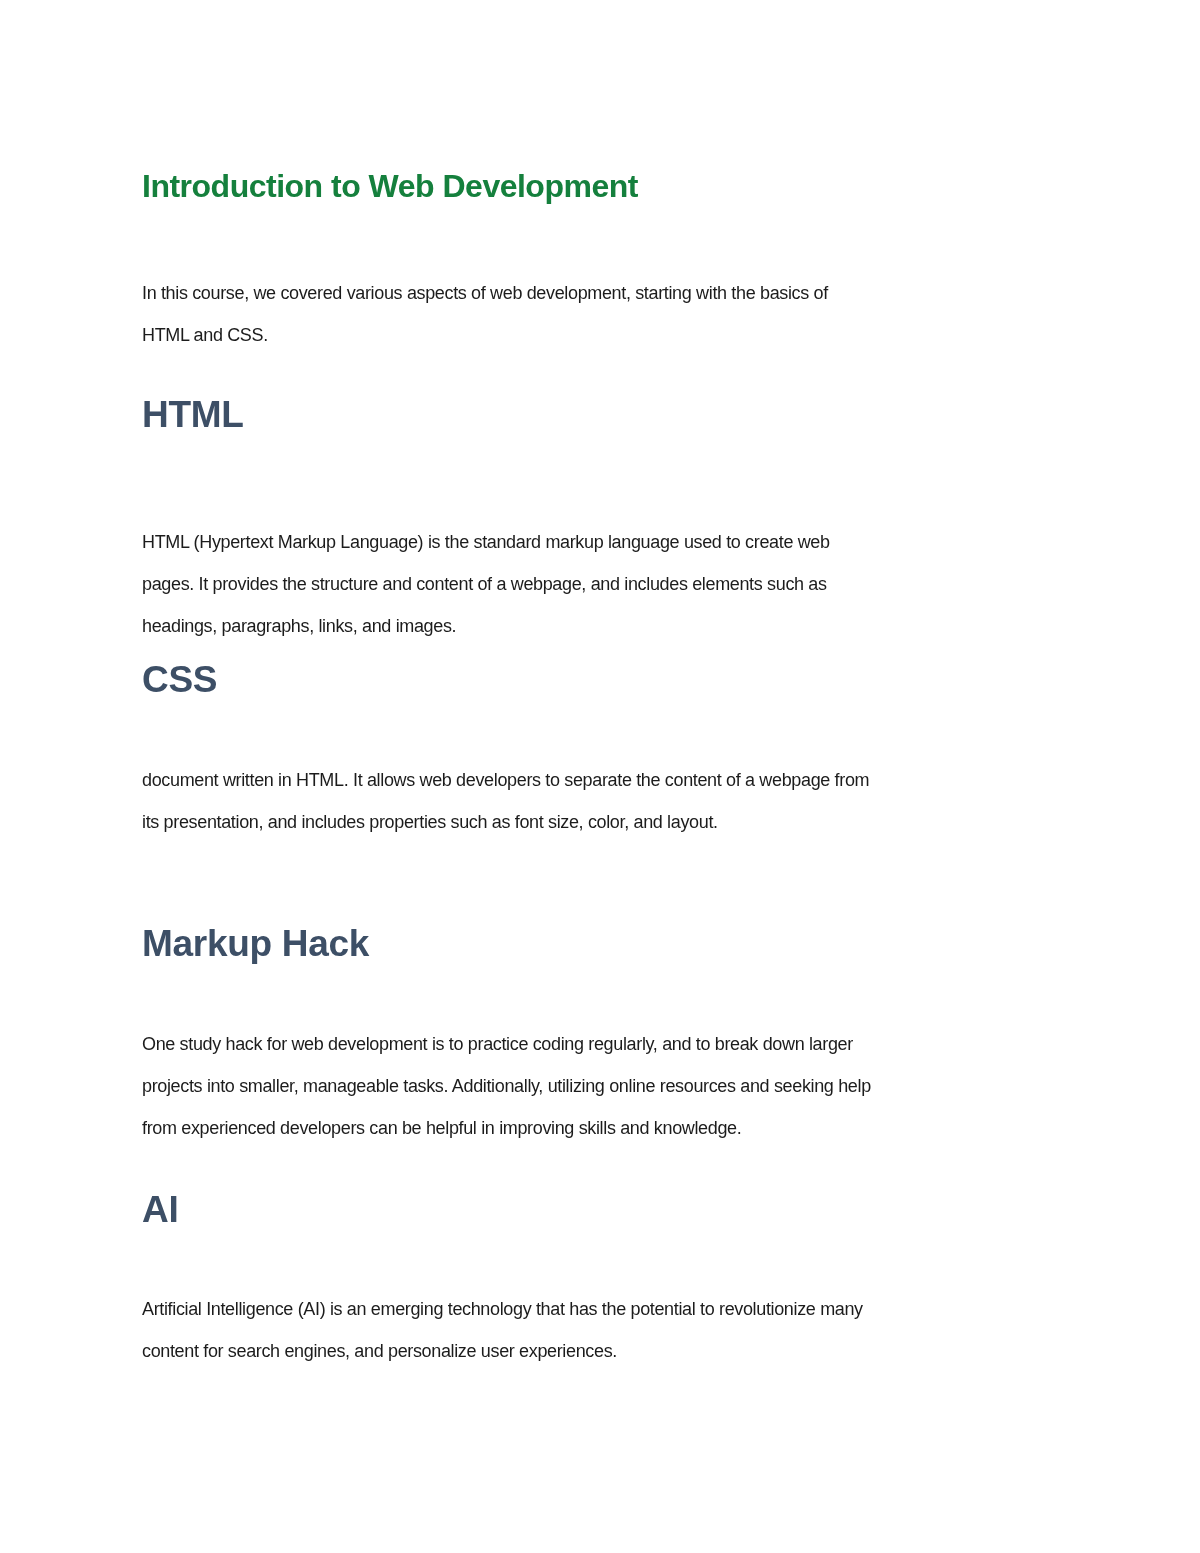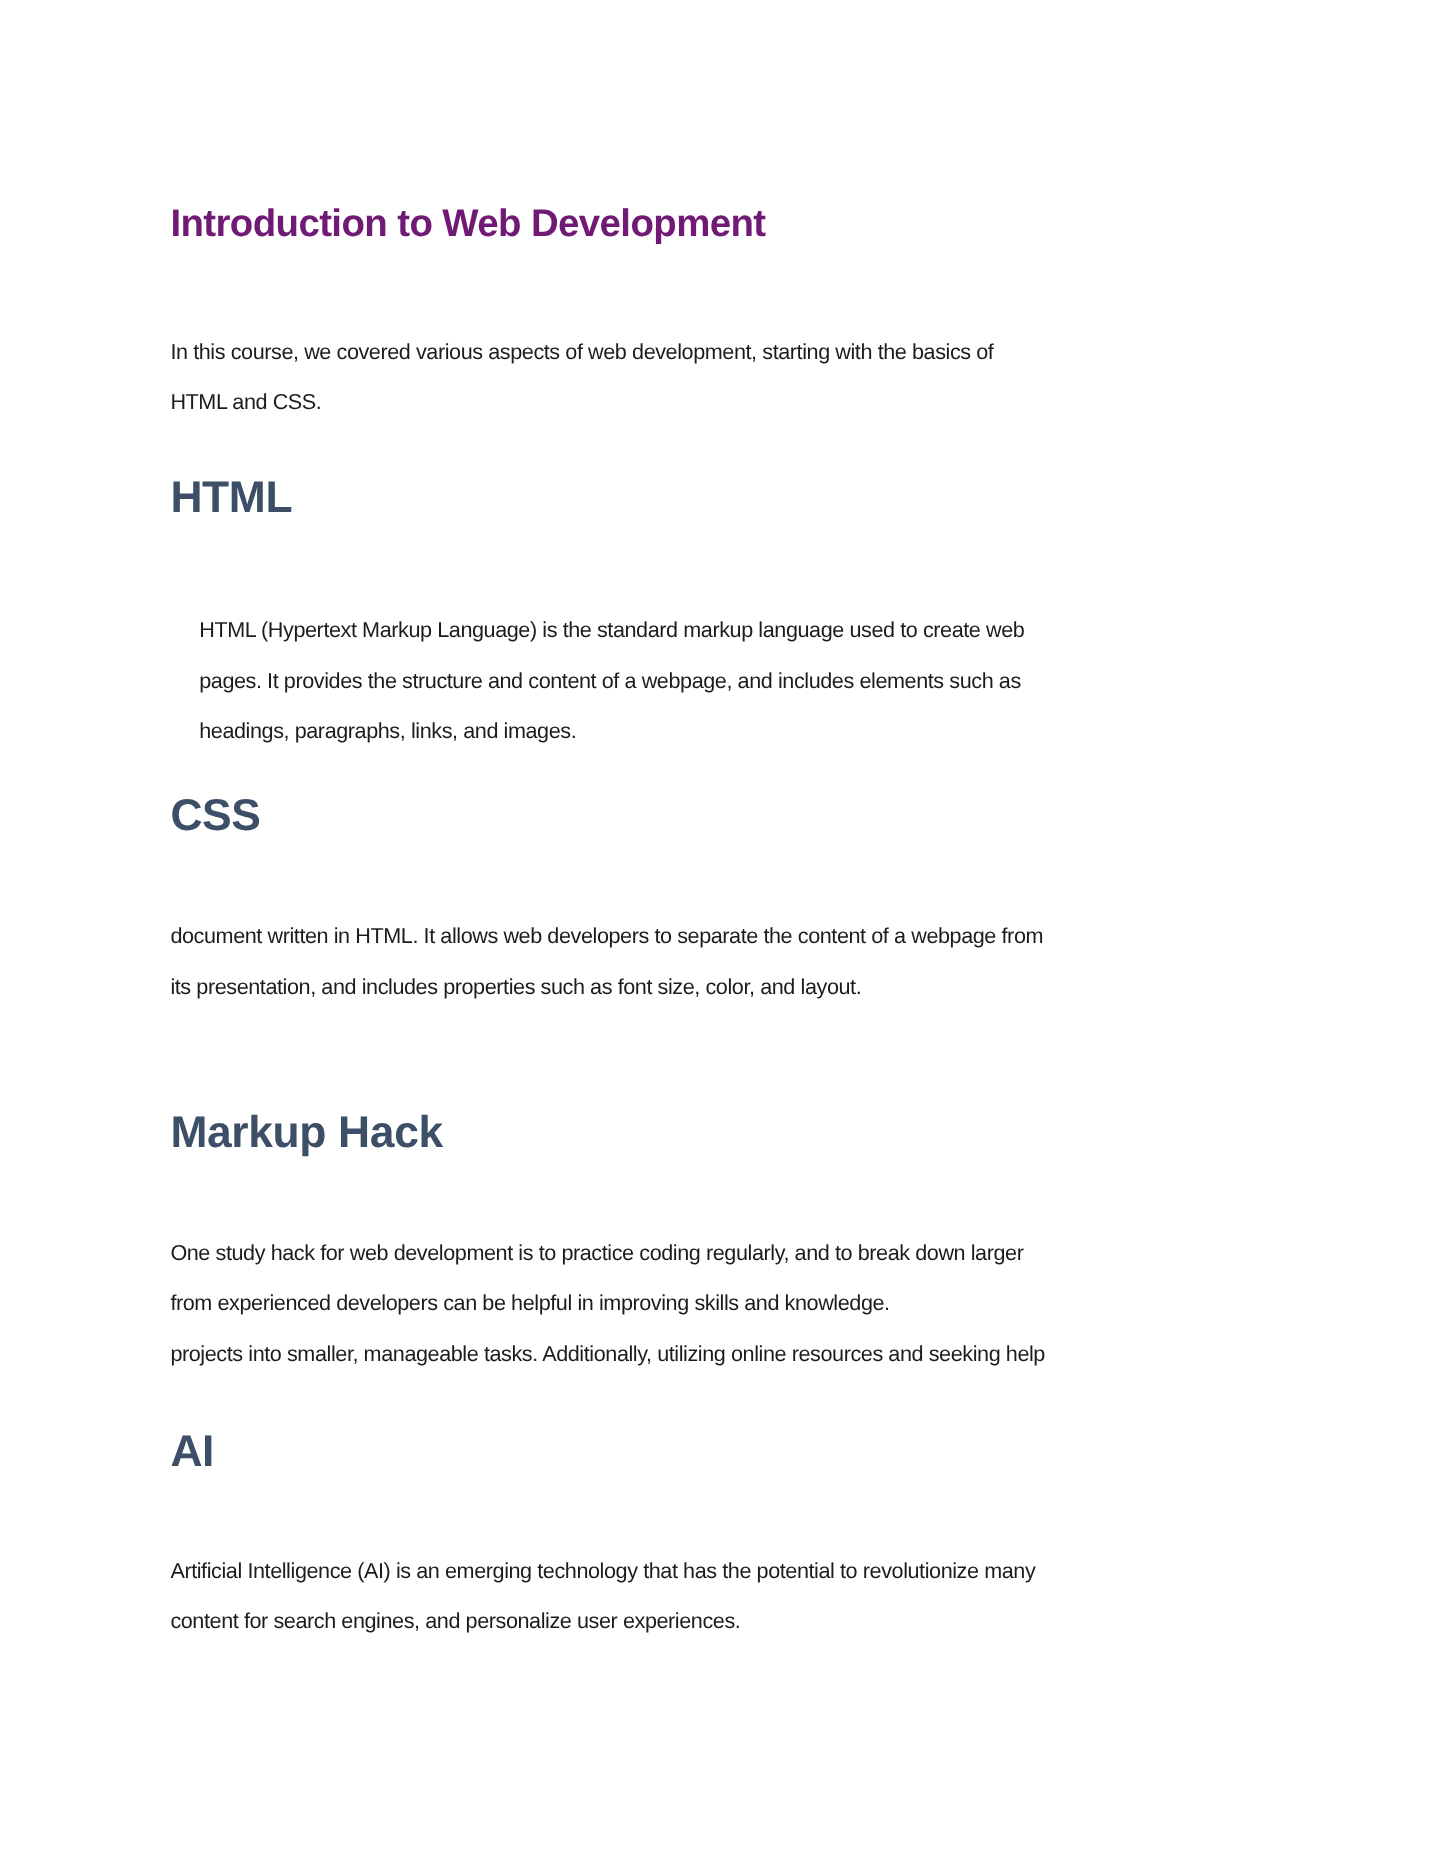--- a/index.html
+++ b/index.html
@@ -1,21 +1,21 @@
 <!DOCTYPE html>
 <html><head>
   <meta charset="utf-8">
   <style>
     html, body { margin: 0; padding: 0; background: #ffffff; }
     body { width: 1200px; height: 1553px; position: relative; overflow: hidden; }
     .page { position: absolute; left: 142px; top: 0; width: 920px; }
     .title {
       position: absolute; left: 0; top: 168px;
       font-family: "Liberation Sans", sans-serif; font-weight: bold;
-      font-size: 32px; color: #701a75; margin: 0; letter-spacing: -0.5px; white-space: nowrap;
+      font-size: 32px; color: #15803d; margin: 0; letter-spacing: -0.5px; white-space: nowrap;
     }
     .heading {
       position: absolute; left: 0;
       font-family: "Liberation Sans", sans-serif; font-weight: bold;
       font-size: 37px; color: #3d4f66; margin: 0; letter-spacing: -0.3px; white-space: nowrap;
     }
     .para {
       position: absolute; left: 0; width: 920px;
       font-family: "Liberation Sans", sans-serif; font-size: 18px;
       line-height: 42px; color: #1c1c1c; margin: 0; letter-spacing: -0.35px;
@@ -28,37 +28,37 @@
 <div class="page">
 
   <h1 class="title">Introduction to Web Development</h1>
 
   <p class="para" style="top:272px;">
     <span class="line">In this course, we covered various aspects of web development, starting with the basics of</span>
     <span class="line">HTML and CSS.</span>
   </p>
 
   <h2 class="heading" style="top:394px;">HTML</h2>
-  <p class="para" style="top:504px;margin-left:24px;">
+  <p class="para" style="top:521px;">
     <span class="line">HTML (Hypertext Markup Language) is the standard markup language used to create web</span>
     <span class="line">pages. It provides the structure and content of a webpage, and includes elements such as</span>
     <span class="line">headings, paragraphs, links, and images.</span>
   </p>
 
   <h2 class="heading" style="top:659px;">CSS</h2>
   <p class="para" style="top:759px;">
     <span class="line">document written in HTML. It allows web developers to separate the content of a webpage from</span>
     <span class="line">its presentation, and includes properties such as font size, color, and layout.</span>
   </p>
 
   <h2 class="heading" style="top:923px;">Markup Hack</h2>
   <p class="para" style="top:1023px;">
     <span class="line">One study hack for web development is to practice coding regularly, and to break down larger</span>
+    <span class="line">projects into smaller, manageable tasks. Additionally, utilizing online resources and seeking help</span>
     <span class="line">from experienced developers can be helpful in improving skills and knowledge.</span>
-    <span class="line">projects into smaller, manageable tasks. Additionally, utilizing online resources and seeking help</span>
   </p>
 
   <h2 class="heading" style="top:1189px;">AI</h2>
   <p class="para" style="top:1288px;">
     <span class="line">Artificial Intelligence (AI) is an emerging technology that has the potential to revolutionize many</span>
     <span class="line">content for search engines, and personalize user experiences.</span>
   </p>
 
 </div>
 

